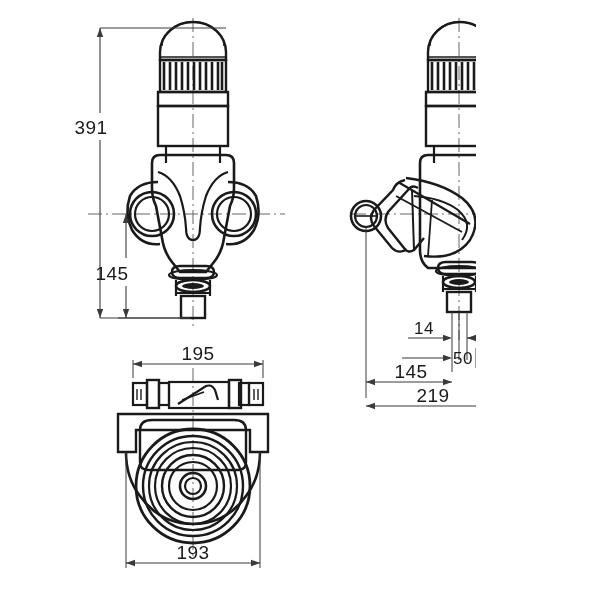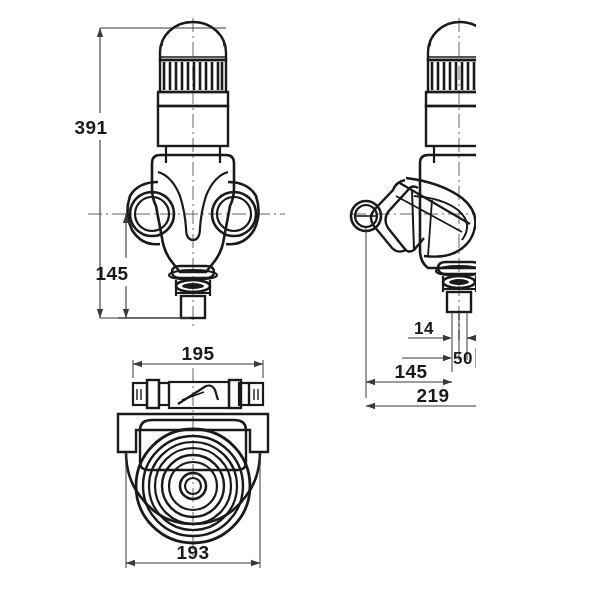--- a/index.html
+++ b/index.html
@@ -7,21 +7,20 @@
     padding: 0;
     background: #ffffff;
   }
   #page {
     position: relative;
     width: 476px;
     height: 600px;
     background: #ffffff;
     font-family: "Liberation Sans", sans-serif;
     overflow: hidden;
-    font-weight: bold;
   }
   #drawing {
     position: absolute;
     left: 0;
     top: 0;
     width: 600px;
     height: 600px;
   }
   .dimtext {
     font-family: "Liberation Sans", sans-serif;

